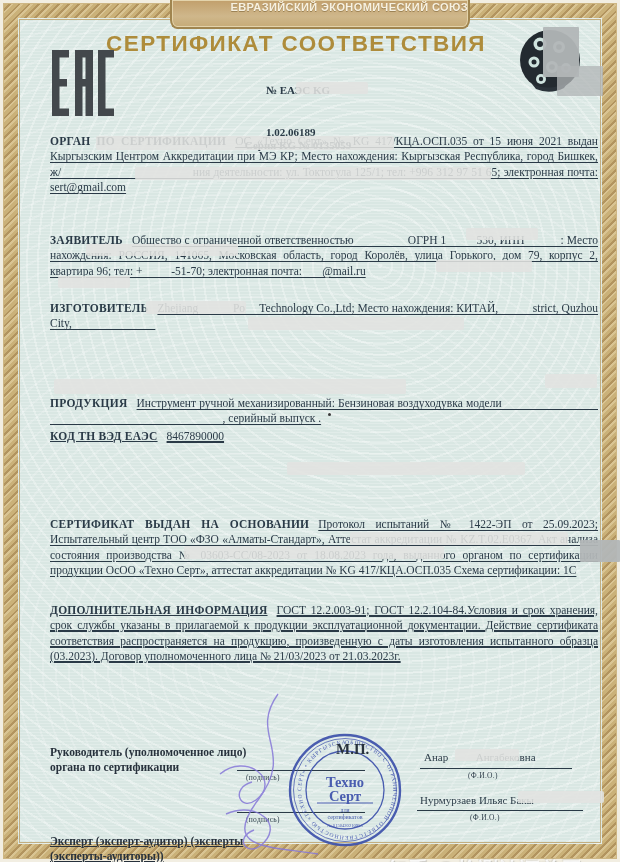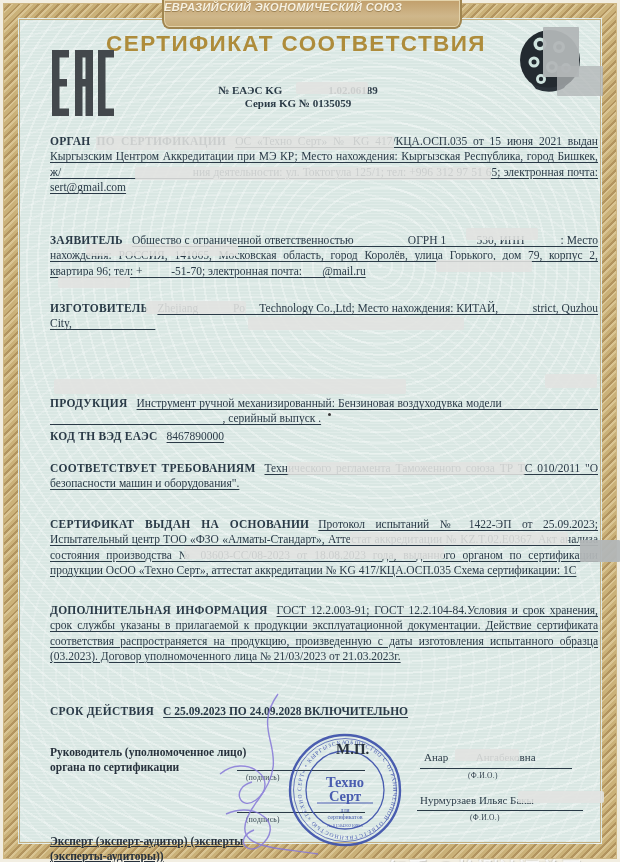--- a/index.html
+++ b/index.html
@@ -20,26 +20,25 @@
     .content-bg {
       position:absolute; inset:18px; z-index:0;
       background-color:#d9e7e3;
       background-image:
         repeating-linear-gradient(0deg, rgba(255,255,255,0.22) 0 1px, rgba(255,255,255,0) 1px 3px),
         repeating-radial-gradient(circle at 62% 30%, rgba(255,255,255,0.30) 0 2px, rgba(255,255,255,0) 2px 11px),
         repeating-radial-gradient(circle at 40% 78%, rgba(255,255,255,0.18) 0 2px, rgba(255,255,255,0) 2px 13px);
     }
     
     .banner {
-      position:absolute; left:162px; top:0; width:296px; height:27px; z-index:5;
+      position:absolute; left:170px; top:0; width:296px; height:27px; z-index:5;
       background:linear-gradient(#c19f6b,#cfb78b 60%,#c6ab77);
       border:2px solid #a0854f; border-top:none; border-radius:0 0 7px 7px / 0 0 9px 9px;
       box-shadow: inset 0 0 0 1px #e3d3ab;
-      text-align:left;
-      font-style:italic;
+      text-align:right;
     }
     .banner-text {
       font-family:"Liberation Sans", sans-serif; font-weight:bold; font-size:11px;
       letter-spacing:0.4px; color:#f7f1e1; line-height:14px; margin-top:0;
       text-shadow:0 1px 0 rgba(120,95,50,0.55);
       white-space:nowrap; overflow:hidden;
     }
     .title {
       position:absolute; left:0; top:31px; width:620px; z-index:4;
       text-align:center; transform:translateX(-14px);
@@ -49,21 +48,21 @@
     
     .eac { position:absolute; left:52px; top:50px; z-index:4; }
     
     .seal { position:absolute; left:514px; top:24px; z-index:4; }
     
     .certnum {
       position:absolute; left:0; top:84px; width:620px; z-index:4;
       display:flex; flex-direction:column; align-items:center; transform:translateX(-12px);
       color:#2b3b47; font-weight:bold; font-size:11px;
     }
-    .certnum-row1 { display:flex; gap:46px; }
+    .certnum-row1 { display:flex; gap:30px;flex-direction:column; }
     .certnum-row2 { margin-top:1px; }
     
     .sec {
       position:absolute; left:50px; width:548px; margin:0; z-index:3;
       font-size:11.5px; line-height:15.3px; color:#2a3a47; text-align:justify;
     }
     .sec .lbl { font-weight:bold; letter-spacing:0.25px; margin-right:9px; }
     .sec .val { text-decoration:underline; text-underline-offset:2px; text-decoration-thickness:0.8px; }
     .sec.bold-val .val { font-weight:bold; }
     
@@ -164,39 +163,33 @@
 
   <p class="sec" style="top:301px;">
     <b class="lbl">ИЗГОТОВИТЕЛЬ</b><span class="val">Zhejiang&nbsp;&nbsp;&nbsp;&nbsp;&nbsp; &nbsp;&nbsp;&nbsp;&nbsp;&nbsp; Po&nbsp;&nbsp;&nbsp;&nbsp; Technology Co.,Ltd; Место нахождения: КИТАЙ,&nbsp;&nbsp;&nbsp;&nbsp;&nbsp; &nbsp;&nbsp;&nbsp;&nbsp;&nbsp; strict, Quzhou City,&nbsp;&nbsp;&nbsp;&nbsp;&nbsp; &nbsp;&nbsp;&nbsp;&nbsp;&nbsp; &nbsp;&nbsp;&nbsp;&nbsp;&nbsp; &nbsp;&nbsp;&nbsp;&nbsp;&nbsp; &nbsp;&nbsp;&nbsp;&nbsp;&nbsp; </span>
   </p>
 
   <p class="sec" style="top:366px;margin-top:30px;">
     <b class="lbl">ПРОДУКЦИЯ</b><span class="val">Инструмент ручной механизированный: Бензиновая воздуходувка модели &nbsp;&nbsp;&nbsp;&nbsp;&nbsp; &nbsp;&nbsp;&nbsp;&nbsp;&nbsp; &nbsp;&nbsp;&nbsp;&nbsp;&nbsp; &nbsp;&nbsp;&nbsp;&nbsp;&nbsp; &nbsp;&nbsp;&nbsp;&nbsp;&nbsp; &nbsp;&nbsp;&nbsp;&nbsp;&nbsp; &nbsp;&nbsp;&nbsp;&nbsp;&nbsp; &nbsp;&nbsp;&nbsp;&nbsp;&nbsp; &nbsp;&nbsp;&nbsp;&nbsp;&nbsp; &nbsp;&nbsp;&nbsp;&nbsp;&nbsp; &nbsp;&nbsp;&nbsp;&nbsp;&nbsp; &nbsp;&nbsp;&nbsp;&nbsp;&nbsp; &nbsp;&nbsp;&nbsp;&nbsp;&nbsp; &nbsp;&nbsp;&nbsp;&nbsp;&nbsp; &nbsp;&nbsp;&nbsp;&nbsp;&nbsp; , серийный выпуск .</span>
   </p>
   <div class="ink-dot"></div>
 
-  <p class="sec" style="top:429px;">
+  <p class="sec" style="top:429px;text-decoration:underline;">
     <b class="lbl">КОД ТН ВЭД ЕАЭС</b><span class="val">8467890000</span>
   </p>
 
-  <p class="sec" style="top:461px;">
-    <b class="lbl">СООТВЕТСТВУЕТ ТРЕБОВАНИЯМ</b><span class="val">Технического регламента Таможенного союза ТР ТС 010/2011 "О безопасности машин и оборудования".</span>
-  </p>
 
   <p class="sec" style="top:517px;">
     <b class="lbl">СЕРТИФИКАТ ВЫДАН НА ОСНОВАНИИ</b><span class="val">Протокол испытаний № 1422-ЭП от 25.09.2023; Испытательный центр ТОО «ФЗО «Алматы-Стандарт», Аттестат аккредитации № KZ.T.02.E0367. Акт анализа состояния производства № 03603-СС/08-2023 от 18.08.2023 года, выданного органом по сертификации продукции ОсОО «Техно Серт», аттестат аккредитации № KG 417/КЦА.ОСП.035 Схема сертификации: 1С</span>
   </p>
 
-  <p class="sec" style="top:603px;">
+  <p class="sec" style="top:603px;text-decoration:underline;">
     <b class="lbl">ДОПОЛНИТЕЛЬНАЯ ИНФОРМАЦИЯ</b><span class="val">ГОСТ 12.2.003-91; ГОСТ 12.2.104-84.Условия и срок хранения, срок службы указаны в прилагаемой к продукции эксплуатационной документации. Действие сертификата соответствия распространяется на продукцию, произведенную с даты изготовления испытанного образца (03.2023). Договор уполномоченного лица № 21/03/2023 от 21.03.2023г.</span>
   </p>
 
-  <p class="sec bold-val" style="top:704px;">
-    <b class="lbl">СРОК ДЕЙСТВИЯ</b><span class="val">С 25.09.2023 ПО 24.09.2028 ВКЛЮЧИТЕЛЬНО</span>
-  </p>
 
   <div class="role" style="top:745px;">Руководитель (уполномоченное лицо) органа по сертификации</div>
   <div class="role" style="top:834px; width:218px;text-decoration:underline;">Эксперт (эксперт-аудитор) (эксперты (эксперты-аудиторы))</div>
 
   <div class="sigline" style="left:237px; top:770px; width:128px;"></div>
   <div class="caption" style="left:246px; top:773px;">(подпись)</div>
   <div class="fio" style="left:424px; top:751px;">Анар&nbsp;&nbsp;&nbsp;&nbsp;&nbsp;&nbsp;&nbsp;&nbsp;&nbsp;&nbsp;Ангабековна</div>
   <div class="sigline" style="left:420px; top:768px; width:152px;"></div>
   <div class="caption" style="left:468px; top:771px;">(Ф.И.О.)</div>
 

